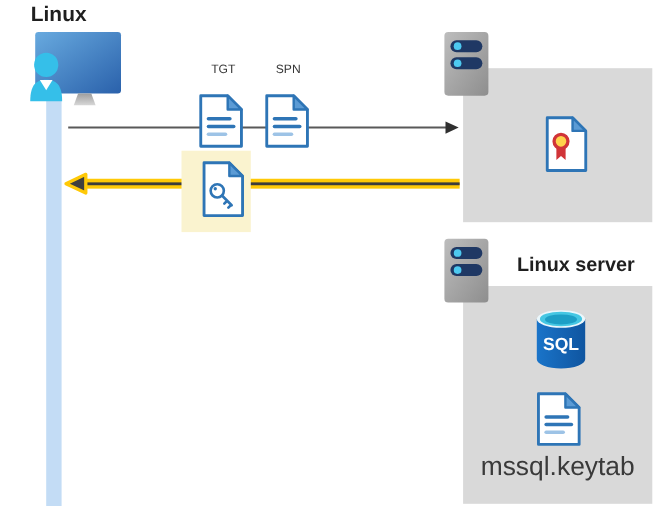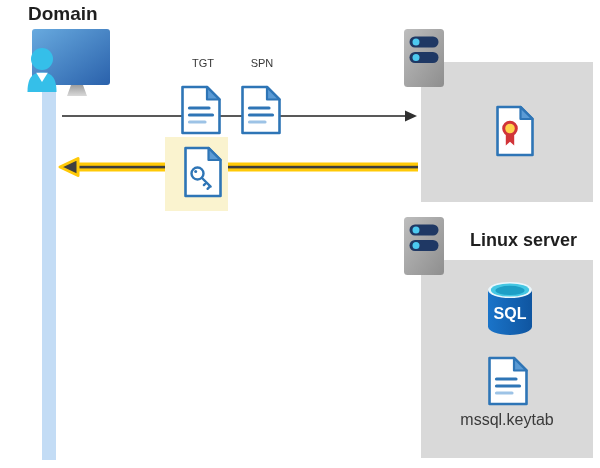--- a/index.html
+++ b/index.html
@@ -9,21 +9,21 @@
   }
   .abs{position:absolute;}
   .label{position:absolute;color:#242424;}
   .heading{font-weight:bold;font-size:18px;line-height:22px;color:#1f1f1f;}
   .client-title{left:28px;top:3px;font-size:19px;}
   .dc-title{left:455px;top:5px;width:130px;}
   .linux-title{left:456px;top:229px;white-space:nowrap;margin-left:14px;}
   .ticket-label{font-size:11px;color:#383838;text-align:center;}
   .tgt-label{left:180px;top:57px;width:46px;}
   .spn-label{left:237px;top:57px;width:50px;text-align:center;}
-  .keytab-label{left:421px;top:411px;width:172px;text-align:center;font-size:16px;color:#3a3a3a;}
+  .keytab-label{left:421px;top:411px;width:172px;text-align:center;font-size:24px;color:#3a3a3a;}
 
   .client-bar{
     left:42px;top:88px;width:14px;height:372px;
     background:var(--client-bar-blue,#C3DCF5);
   }
   .panel{background:var(--panel-gray,#D9D9D9);}
   .dc-panel{left:421px;top:62px;width:172px;height:140px;}
   .linux-panel{left:421px;top:260px;width:172px;height:198px;}
   .highlight-box{
     left:165px;top:137px;width:63px;height:74px;
@@ -75,21 +75,21 @@
         <stop offset="0" stop-color="#BDBDBD"></stop>
           <stop offset="1" stop-color="#8E8E8E"></stop>
       </linearGradient>
       <linearGradient id="gradSql" x1="0" y1="0" x2="1" y2="0">
         <stop offset="0" stop-color="#1A74C9"></stop>
           <stop offset="1" stop-color="#0F55A0"></stop>
       </linearGradient>
     </defs>
   </svg>
 
-  <div class="label heading client-title">Domain</div>
+  <div class="label heading client-title">Linux</div>
   <div class="abs client-bar"></div>
   <svg class="abs" style="left:26px;top:28px" width="90" height="68" viewBox="0 0 90 68">
     <rect x="6" y="1" width="78" height="56" rx="3" fill="url(#gradMonitor)"></rect>
     <path d="M45,57 H57 L61,68 H41 Z" fill="url(#gradStand)"></path>
     <g>
       <circle class="person" cx="16" cy="31" r="11"></circle>
       <path class="person" d="M1.5,64 C1.5,49 7,44.5 16,44.5 C25,44.5 30.5,49 30.5,64 Z"></path>
       <path d="M10.2,44.8 L16,54 L21.8,44.8 Z" fill="#ffffff"></path>
     </g>
   </svg>

